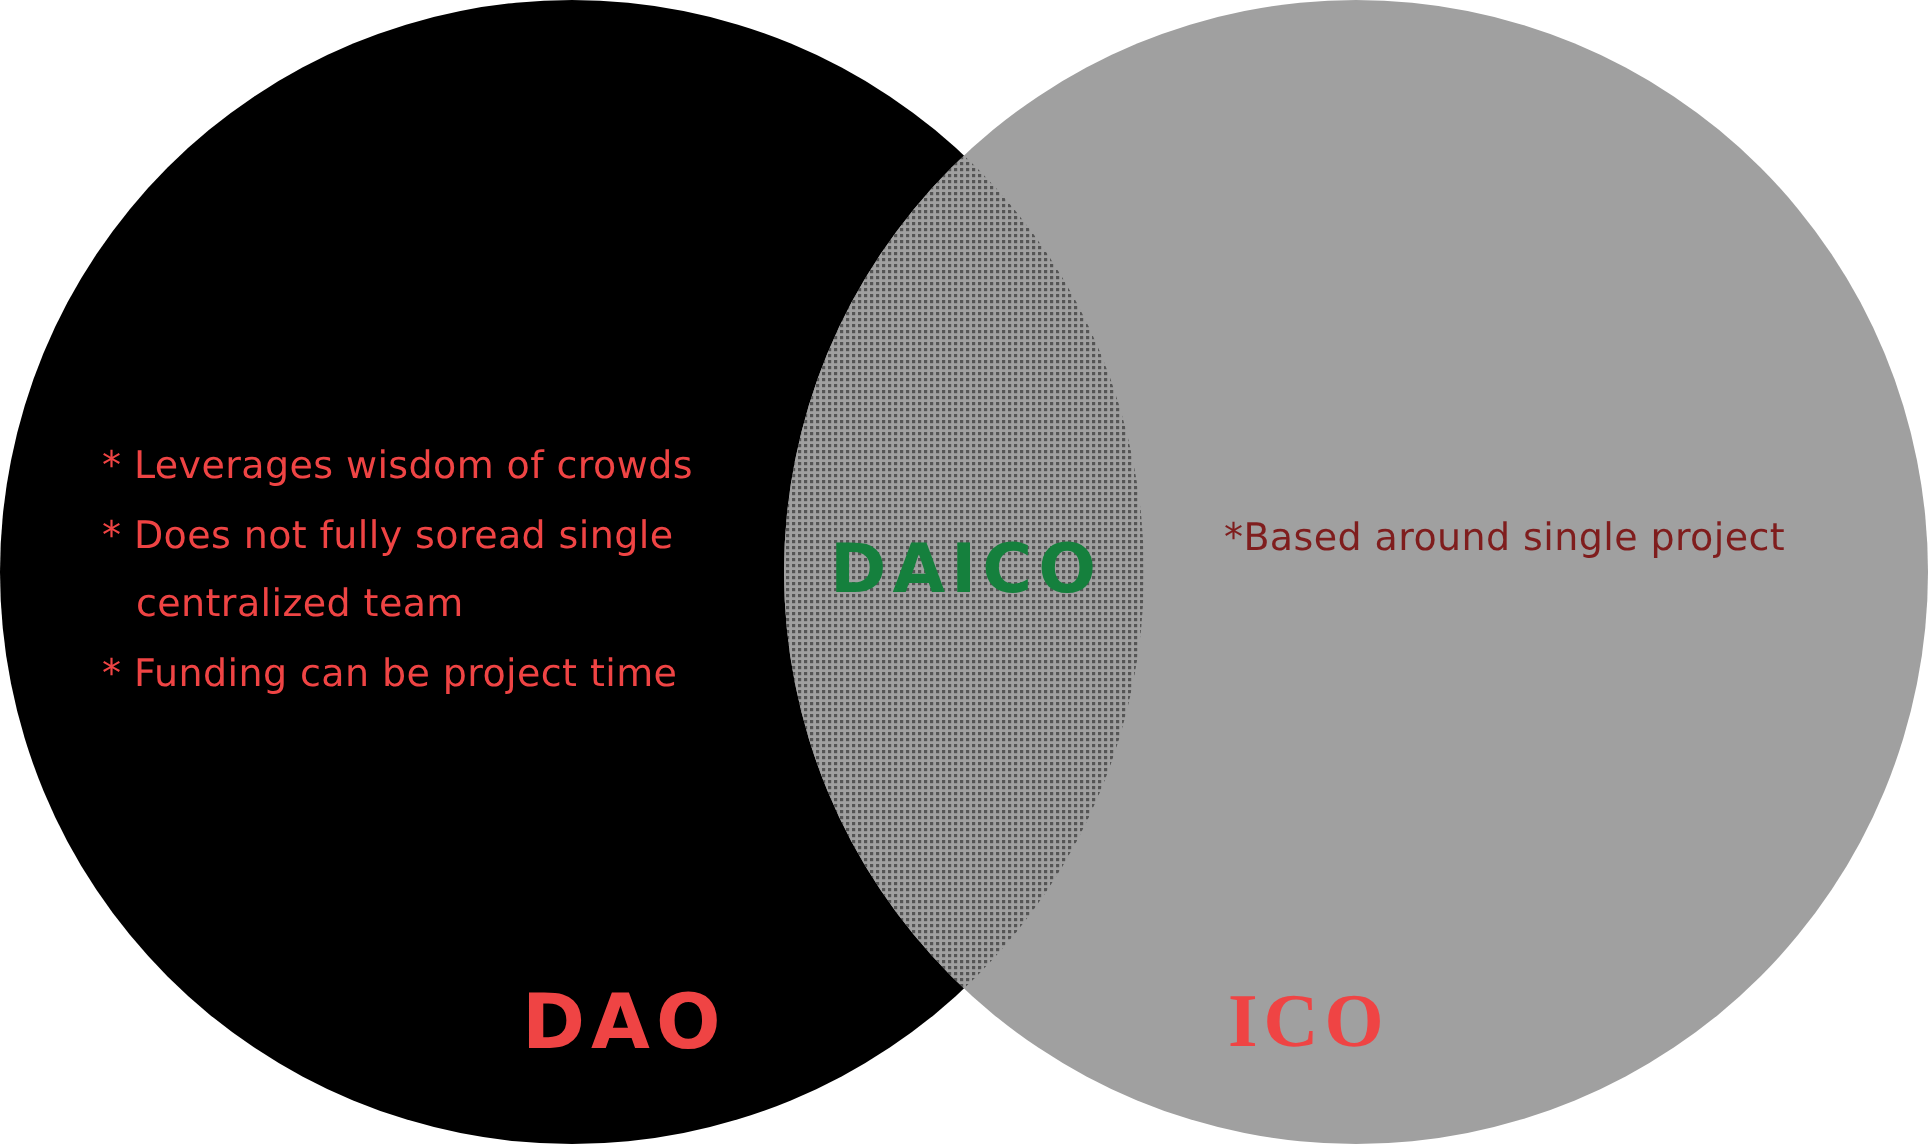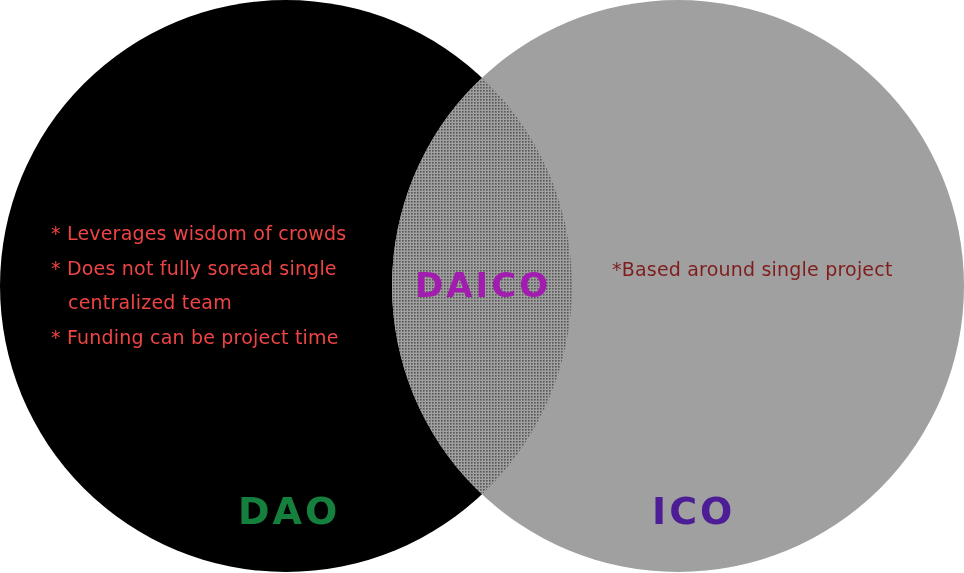--- a/index.html
+++ b/index.html
@@ -6,23 +6,23 @@
     body { width: 964px; height: 573px; position: relative; overflow: hidden; font-family: "DejaVu Sans", sans-serif; }
     .venn { position: absolute; left: 0; top: 0; width: 964px; height: 573px; }
     .label { position: absolute; white-space: nowrap; }
     .bullets { position: absolute; margin: 0; padding: 0; list-style: none; }
     .bullets li { font-size: 19px; line-height: 34.5px; letter-spacing: 0.2px; }
     .dao-list { left: 51px; top: 216px; color: #ef4444; }
     .dao-list li.cont { padding-left: 17px; }
     .ico-list { left: 612px; top: 253px; color: #7f1d1d; }
     .ico-list li { font-size: 19px; line-height: 33px; }
     .set-title { font-weight: bold; font-size: 38px; letter-spacing: 3px; }
-    .dao-title { left: 238px; top: 489px; color: #15803d; }
-    .ico-title { left: 652px; top: 489px; color: #4c1d95; }
-    .daico-title { left: 415px; top: 265px; color: #a21caf; font-weight: bold; font-size: 34px; letter-spacing: 3px; }
+    .dao-title { left: 261px; top: 489px; color: #ef4444; }
+    .ico-title { left: 614px; top: 489px; color: #ef4444; font-family: Liberation Serif, serif; }
+    .daico-title { left: 415px; top: 265px; color: #15803d; font-weight: bold; font-size: 34px; letter-spacing: 3px; }
   </style>
 </head>
 <body>
 
 <svg class="venn" viewBox="0 0 964 573" width="964" height="573" xmlns="http://www.w3.org/2000/svg">
   <defs>
     <pattern id="dots" x="0" y="0" width="3" height="3" patternUnits="userSpaceOnUse">
       <rect width="3" height="3" fill="#a0a0a0"></rect>
       <rect x="0" y="0" width="1.6" height="1.6" fill="#555555"></rect>
     </pattern>

